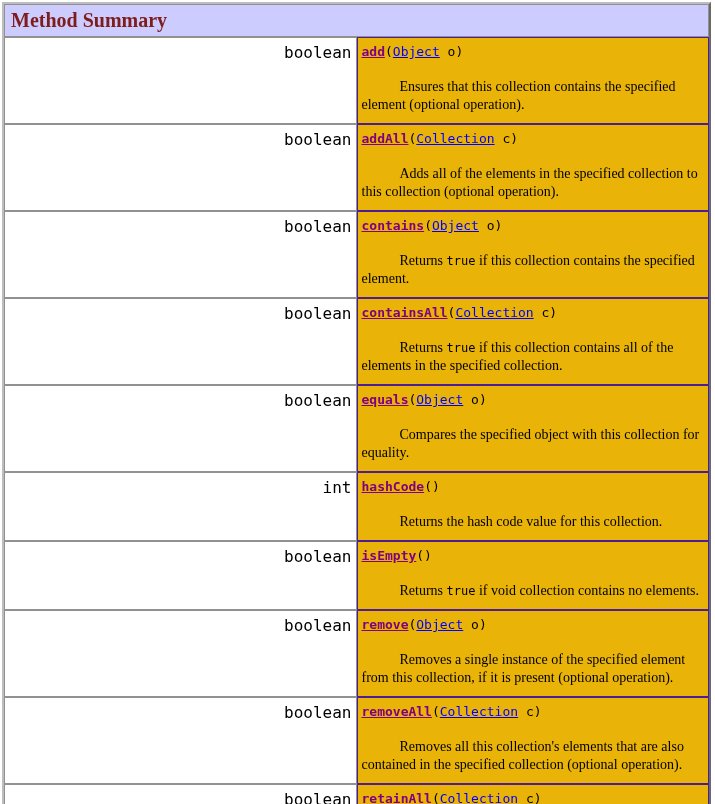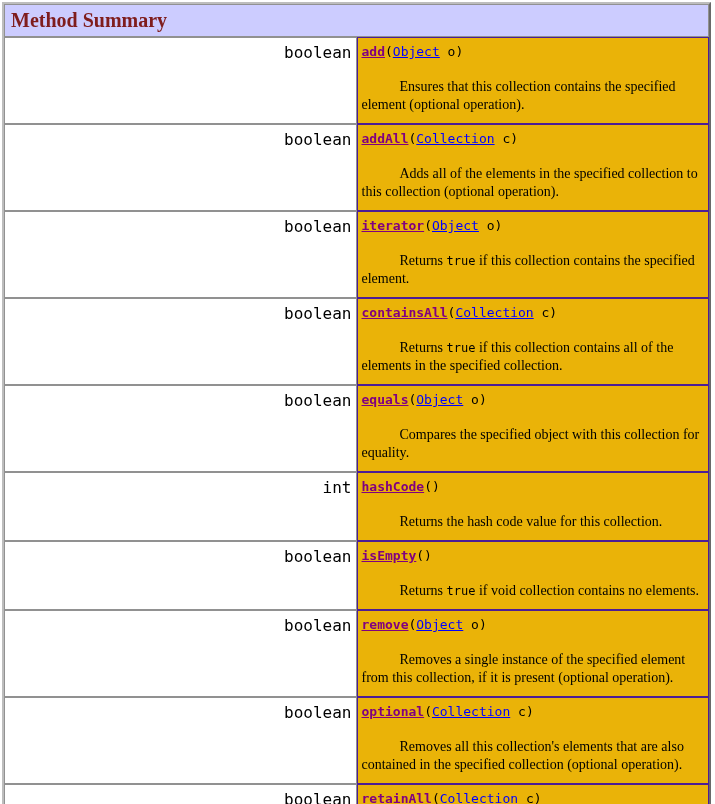--- a/index.html
+++ b/index.html
@@ -98,21 +98,21 @@
         <tr>
           <td class="type-cell"><code class="type-code"><span>boolean</span></code></td>
           <td class="method-cell"><code class="sig"><a href="#" class="method-link">add</a><span>(</span><a href="#" class="class-link">Object</a><span> o)</span></code><div class="desc"><span>Ensures that this collection contains the specified element (optional operation).</span></div></td>
         </tr>
         <tr>
           <td class="type-cell"><code class="type-code"><span>boolean</span></code></td>
           <td class="method-cell"><code class="sig"><a href="#" class="method-link">addAll</a><span>(</span><a href="#" class="class-link">Collection</a><span> c)</span></code><div class="desc"><span>Adds all of the elements in the specified collection to this collection (optional operation).</span></div></td>
         </tr>
         <tr>
           <td class="type-cell"><code class="type-code"><span>boolean</span></code></td>
-          <td class="method-cell"><code class="sig"><a href="#" class="method-link">iterator</a><span>(</span><a href="#" class="class-link">Object</a><span> o)</span></code><div class="desc"><span>Returns </span><span class="inline-code">true</span><span> if this collection contains the specified element.</span></div></td>
+          <td class="method-cell"><code class="sig"><a href="#" class="method-link">contains</a><span>(</span><a href="#" class="class-link">Object</a><span> o)</span></code><div class="desc"><span>Returns </span><span class="inline-code">true</span><span> if this collection contains the specified element.</span></div></td>
         </tr>
         <tr>
           <td class="type-cell"><code class="type-code"><span>boolean</span></code></td>
           <td class="method-cell"><code class="sig"><a href="#" class="method-link">containsAll</a><span>(</span><a href="#" class="class-link">Collection</a><span> c)</span></code><div class="desc"><span>Returns </span><span class="inline-code">true</span><span> if this collection contains all of the elements in the specified collection.</span></div></td>
         </tr>
         <tr>
           <td class="type-cell"><code class="type-code"><span>boolean</span></code></td>
           <td class="method-cell"><code class="sig"><a href="#" class="method-link">equals</a><span>(</span><a href="#" class="class-link">Object</a><span> o)</span></code><div class="desc"><span>Compares the specified object with this collection for equality.</span></div></td>
         </tr>
         <tr>
@@ -122,21 +122,21 @@
         <tr>
           <td class="type-cell"><code class="type-code"><span>boolean</span></code></td>
           <td class="method-cell"><code class="sig"><a href="#" class="method-link">isEmpty</a><span>()</span></code><div class="desc"><span>Returns </span><span class="inline-code">true</span><span> if void collection contains no elements.</span></div></td>
         </tr>
         <tr>
           <td class="type-cell"><code class="type-code"><span>boolean</span></code></td>
           <td class="method-cell"><code class="sig"><a href="#" class="method-link">remove</a><span>(</span><a href="#" class="class-link">Object</a><span> o)</span></code><div class="desc"><span>Removes a single instance of the specified element from this collection, if it is present (optional operation).</span></div></td>
         </tr>
         <tr>
           <td class="type-cell"><code class="type-code"><span>boolean</span></code></td>
-          <td class="method-cell"><code class="sig"><a href="#" class="method-link">optional</a><span>(</span><a href="#" class="class-link">Collection</a><span> c)</span></code><div class="desc"><span>Removes all this collection's elements that are also contained in the specified collection (optional operation).</span></div></td>
+          <td class="method-cell"><code class="sig"><a href="#" class="method-link">removeAll</a><span>(</span><a href="#" class="class-link">Collection</a><span> c)</span></code><div class="desc"><span>Removes all this collection's elements that are also contained in the specified collection (optional operation).</span></div></td>
         </tr>
         <tr>
           <td class="type-cell"><code class="type-code"><span>boolean</span></code></td>
           <td class="method-cell"><code class="sig"><a href="#" class="method-link">retainAll</a><span>(</span><a href="#" class="class-link">Collection</a><span> c)</span></code></td>
         </tr>
       </tbody>
   </table>
 </div>
 
 </body></html>

